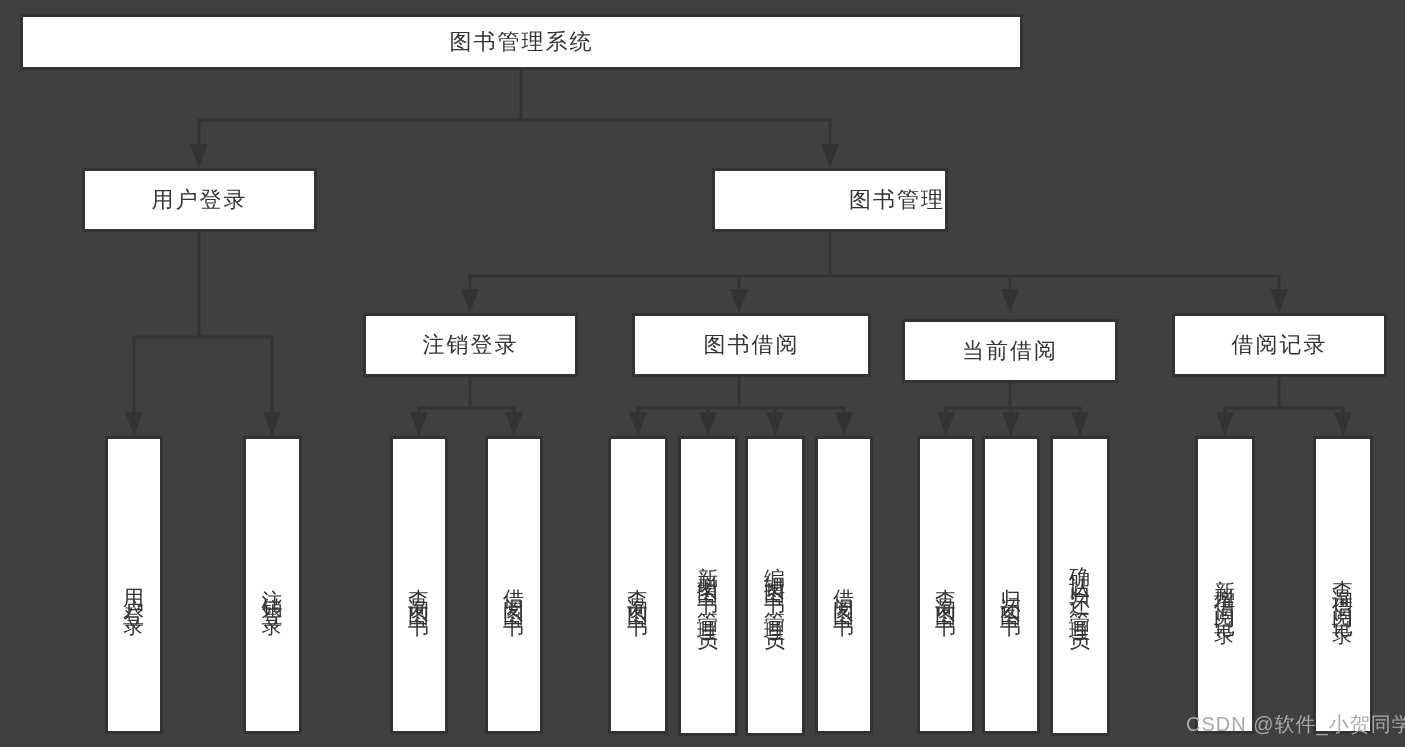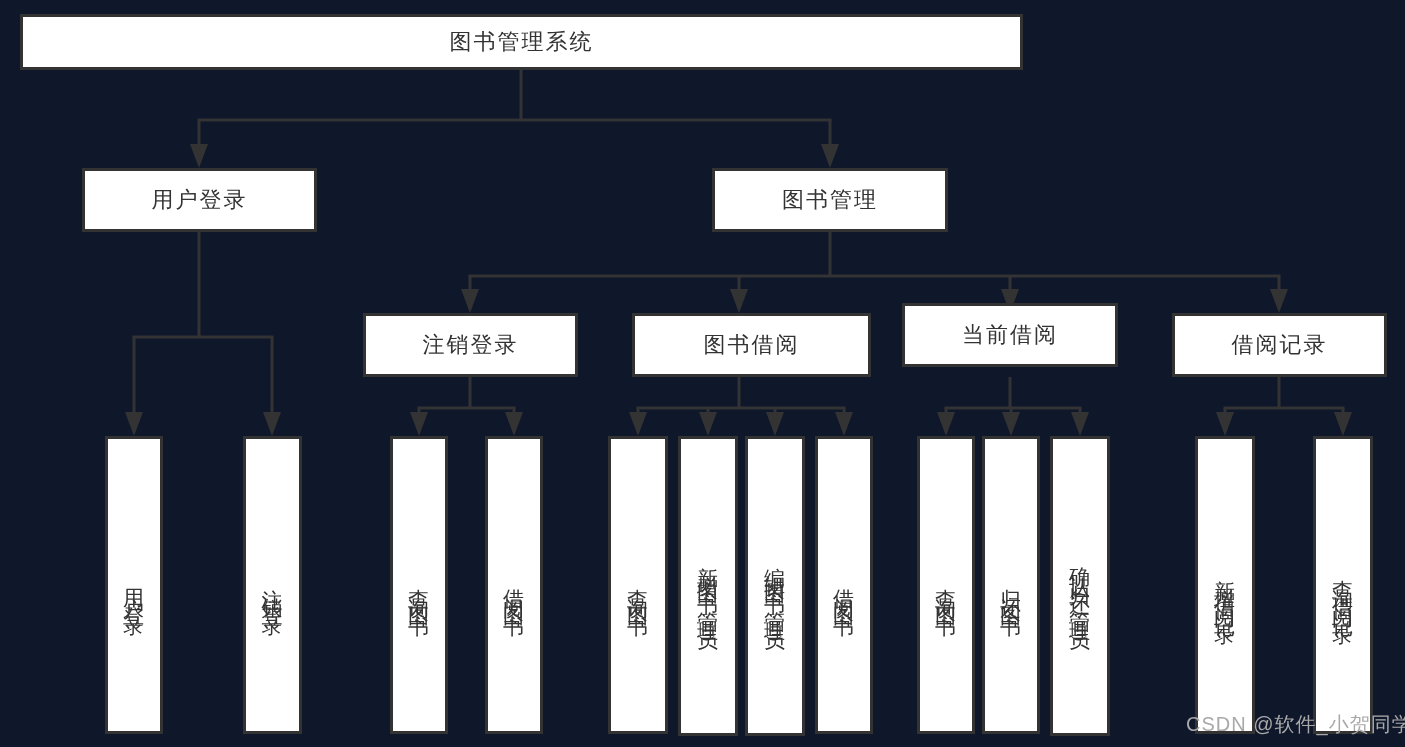--- a/index.html
+++ b/index.html
@@ -51,21 +51,21 @@
     position: absolute;
     z-index: 3;
     font-size: 20px;
     letter-spacing: 1px;
     white-space: nowrap;
   }
 </style>
 </head>
 <body>
 
-<div id="canvas" style="background: #0f172a;">
+<div id="canvas" style="background: #404040;">
   <svg id="connectors" xmlns="http://www.w3.org/2000/svg" viewBox="0 0 1405 747">
       <line x1="521" y1="70" x2="521" y2="120" stroke="#333333" stroke-width="3" stroke-linecap="butt"></line>
       <line x1="199" y1="120" x2="830" y2="120" stroke="#333333" stroke-width="3" stroke-linecap="square"></line>
       <line x1="199" y1="120" x2="199" y2="146" stroke="#333333" stroke-width="3" stroke-linecap="butt"></line>
       <polygon points="190,144 208,144 199,168" fill="#333333"></polygon>
       <line x1="830" y1="120" x2="830" y2="146" stroke="#333333" stroke-width="3" stroke-linecap="butt"></line>
       <polygon points="821,144 839,144 830,168" fill="#333333"></polygon>
       <line x1="830" y1="232" x2="830" y2="276" stroke="#333333" stroke-width="3" stroke-linecap="butt"></line>
       <line x1="470" y1="276" x2="1279" y2="276" stroke="#333333" stroke-width="3" stroke-linecap="square"></line>
       <line x1="470" y1="276" x2="470" y2="291" stroke="#333333" stroke-width="3" stroke-linecap="butt"></line>
@@ -113,30 +113,30 @@
       <line x1="1343" y1="408" x2="1343" y2="414" stroke="#333333" stroke-width="3" stroke-linecap="butt"></line>
       <polygon points="1334,412 1352,412 1343,436" fill="#333333"></polygon>
     </svg>
   <div id="nodes-layer">
       <div class="node horizontal" style="left: 20px; top: 14px; width: 1003px; height: 56px; border-color: rgb(51, 51, 51); background: rgb(255, 255, 255);">
         <span class="label" style="color: rgb(51, 51, 51);">图书管理系统</span>
       </div>
       <div class="node horizontal" style="left: 82px; top: 168px; width: 235px; height: 64px; border-color: rgb(51, 51, 51); background: rgb(255, 255, 255);">
         <span class="label" style="color: rgb(51, 51, 51);">用户登录</span>
       </div>
-      <div class="node horizontal" style="left: 712px; top: 168px; width: 236px; height: 64px; border-color: rgb(51, 51, 51); background: rgb(255, 255, 255);">
+      <div class="node horizontal" style="left: 712px; top: 168px; width: 236px; height: 64px; border-color: rgb(51, 51, 51); background: rgb(255, 255, 255); justify-content: flex-end;">
         <span class="label" style="color: rgb(51, 51, 51);">图书管理</span>
       </div>
       <div class="node horizontal" style="left: 363px; top: 313px; width: 215px; height: 64px; border-color: rgb(51, 51, 51); background: rgb(255, 255, 255);">
         <span class="label" style="color: rgb(51, 51, 51);">注销登录</span>
       </div>
       <div class="node horizontal" style="left: 632px; top: 313px; width: 239px; height: 64px; border-color: rgb(51, 51, 51); background: rgb(255, 255, 255);">
         <span class="label" style="color: rgb(51, 51, 51);">图书借阅</span>
       </div>
-      <div class="node horizontal" style="left: 902px; top: 303px; width: 216px; height: 64px; border-color: rgb(51, 51, 51); background: rgb(255, 255, 255);">
+      <div class="node horizontal" style="left: 902px; top: 319px; width: 216px; height: 64px; border-color: rgb(51, 51, 51); background: rgb(255, 255, 255);">
         <span class="label" style="color: rgb(51, 51, 51);">当前借阅</span>
       </div>
       <div class="node horizontal" style="left: 1172px; top: 313px; width: 215px; height: 64px; border-color: rgb(51, 51, 51); background: rgb(255, 255, 255);">
         <span class="label" style="color: rgb(51, 51, 51);">借阅记录</span>
       </div>
       <div class="node vertical" style="left: 105px; top: 436px; width: 58px; height: 298px; border-color: rgb(51, 51, 51); background: rgb(255, 255, 255);">
         <span class="label" style="color: rgb(51, 51, 51);">用户登录</span>
       </div>
       <div class="node vertical" style="left: 243px; top: 436px; width: 59px; height: 298px; border-color: rgb(51, 51, 51); background: rgb(255, 255, 255);">
         <span class="label" style="color: rgb(51, 51, 51);">注销登录</span>

